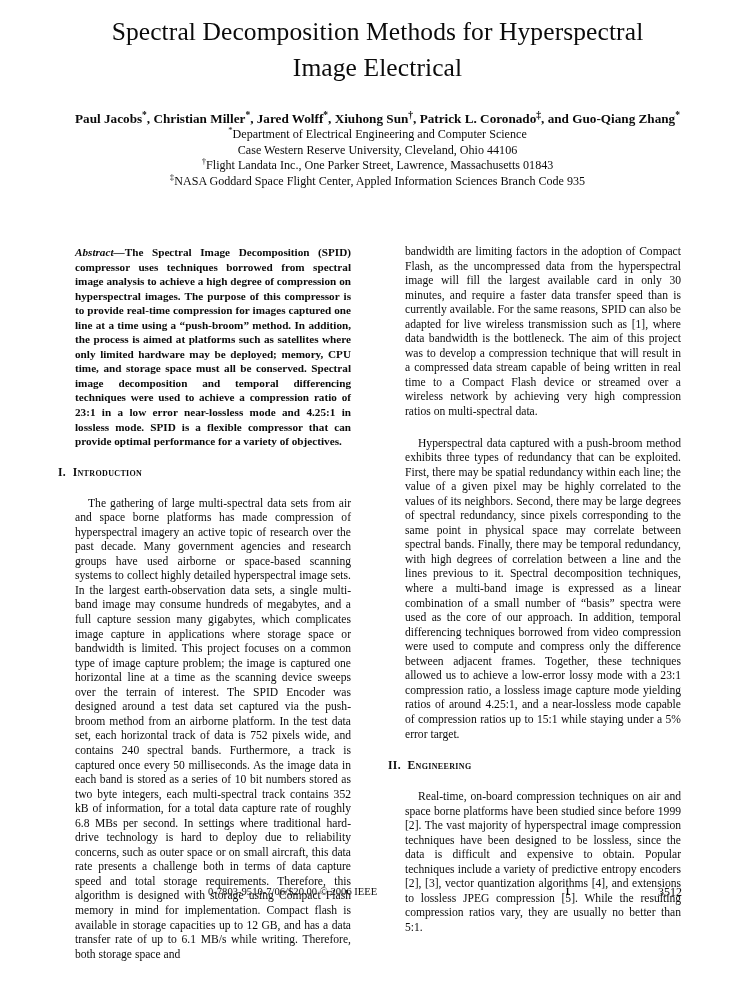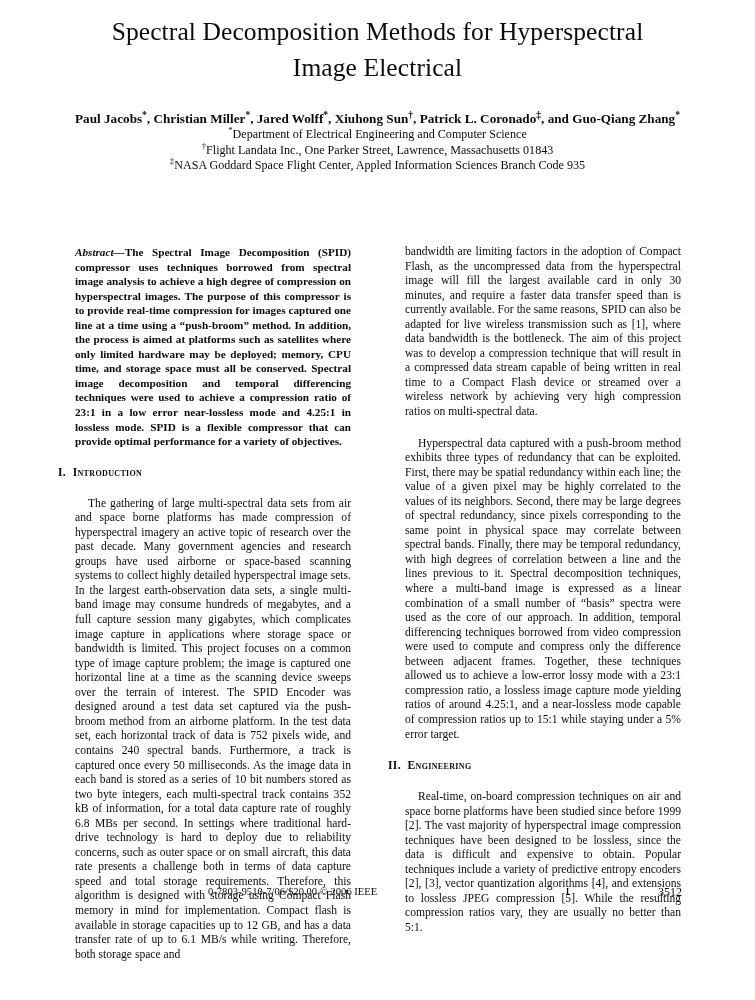--- a/index.html
+++ b/index.html
@@ -142,20 +142,21 @@
   <div class="title-block">
     <h1 class="paper-title">
       <span>Spectral Decomposition Methods for Hyperspectral</span><br>
       <span>Image Electrical</span>
     </h1>
   </div>
 
   <div class="authors-block">
     <div class="author-line">Paul Jacobs<sup class="mark">*</sup>, Christian Miller<sup class="mark">*</sup>, Jared Wolff<sup class="mark">*</sup>, Xiuhong Sun<sup class="mark">†</sup>, Patrick L. Coronado<sup class="mark">‡</sup>, and Guo-Qiang Zhang<sup class="mark">*</sup></div>
     <div class="affil-line"><sup class="mark">*</sup>Department of Electrical Engineering and Computer Science</div>
+    <div class="affil-line">Case Western Reserve University, Cleveland, Ohio 44106</div>
     <div class="affil-line"><sup class="mark">†</sup>Flight Landata Inc., One Parker Street, Lawrence, Massachusetts 01843</div>
     <div class="affil-line"><sup class="mark">‡</sup>NASA Goddard Space Flight Center, Appled Information Sciences Branch Code 935</div>
   </div>
 
   <div class="columns">
 
     <div class="col">
       <p class="abstract">
         <span class="lead">Abstract—</span><span>The Spectral Image Decomposition (SPID) compressor uses techniques borrowed from spectral image analysis to achieve a high degree of compression on hyperspectral images. The purpose of this compressor is to provide real-time compression for images captured one line at a time using a “push-broom” method. In addition, the process is aimed at platforms such as satellites where only limited hardware may be deployed; memory, CPU time, and storage space must all be conserved. Spectral image decomposition and temporal differencing techniques were used to achieve a compression ratio of 23:1 in a low error near-lossless mode and 4.25:1 in lossless mode. SPID is a flexible compressor that can provide optimal performance for a variety of objectives.</span>
       </p>

